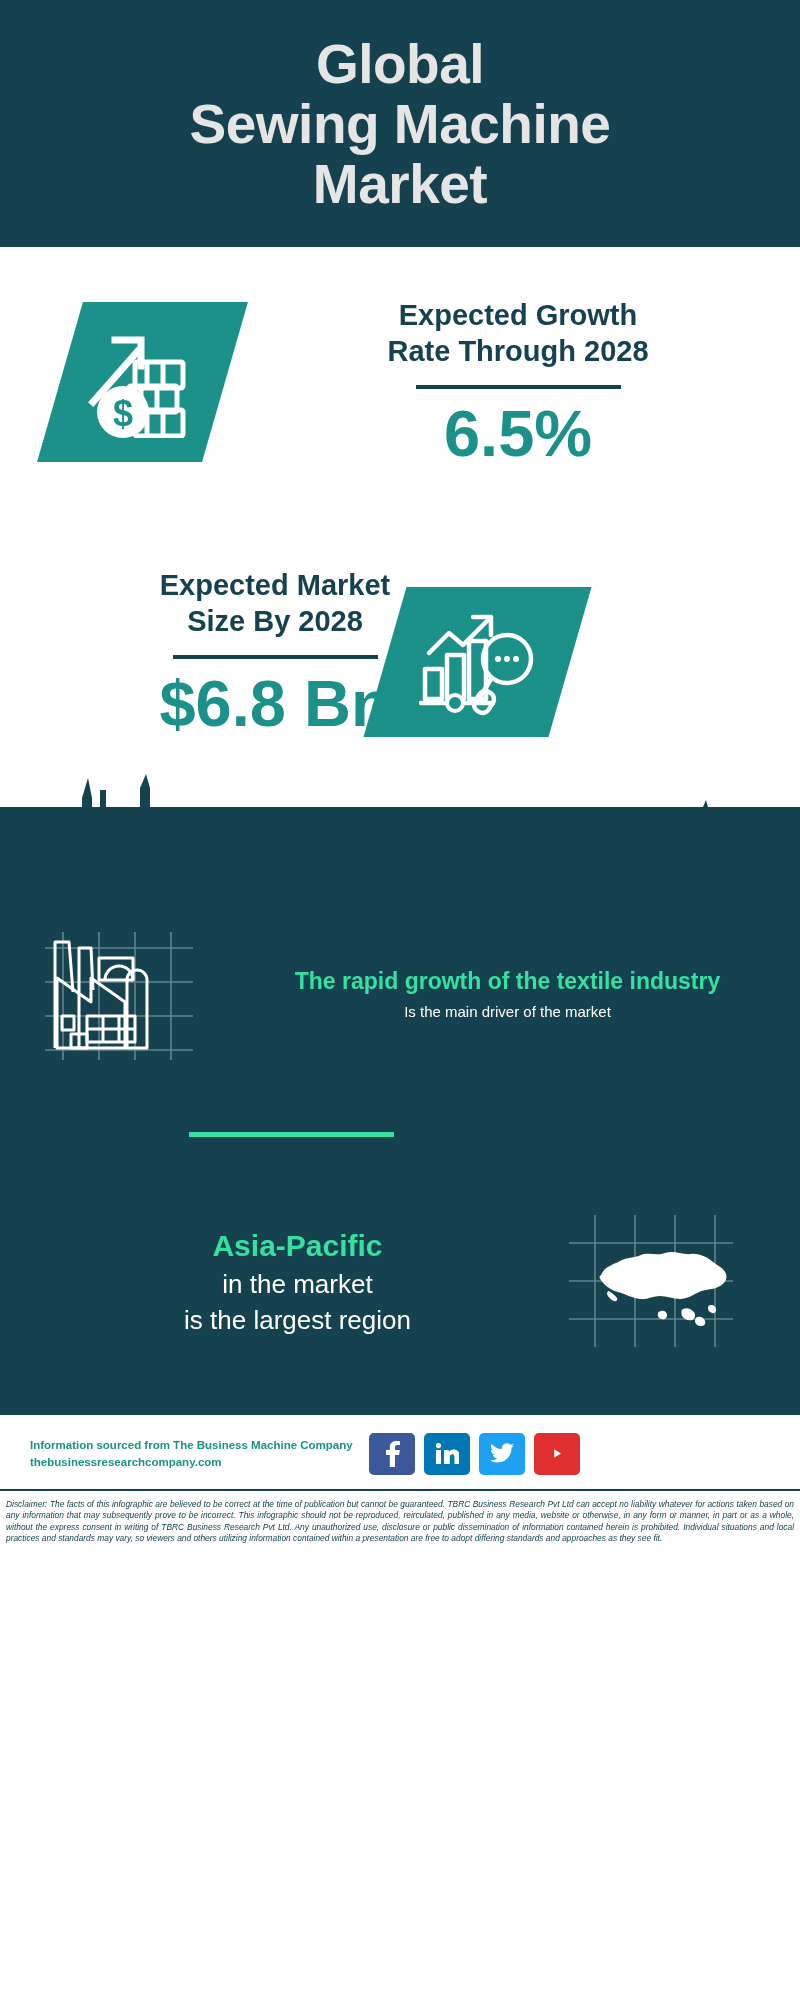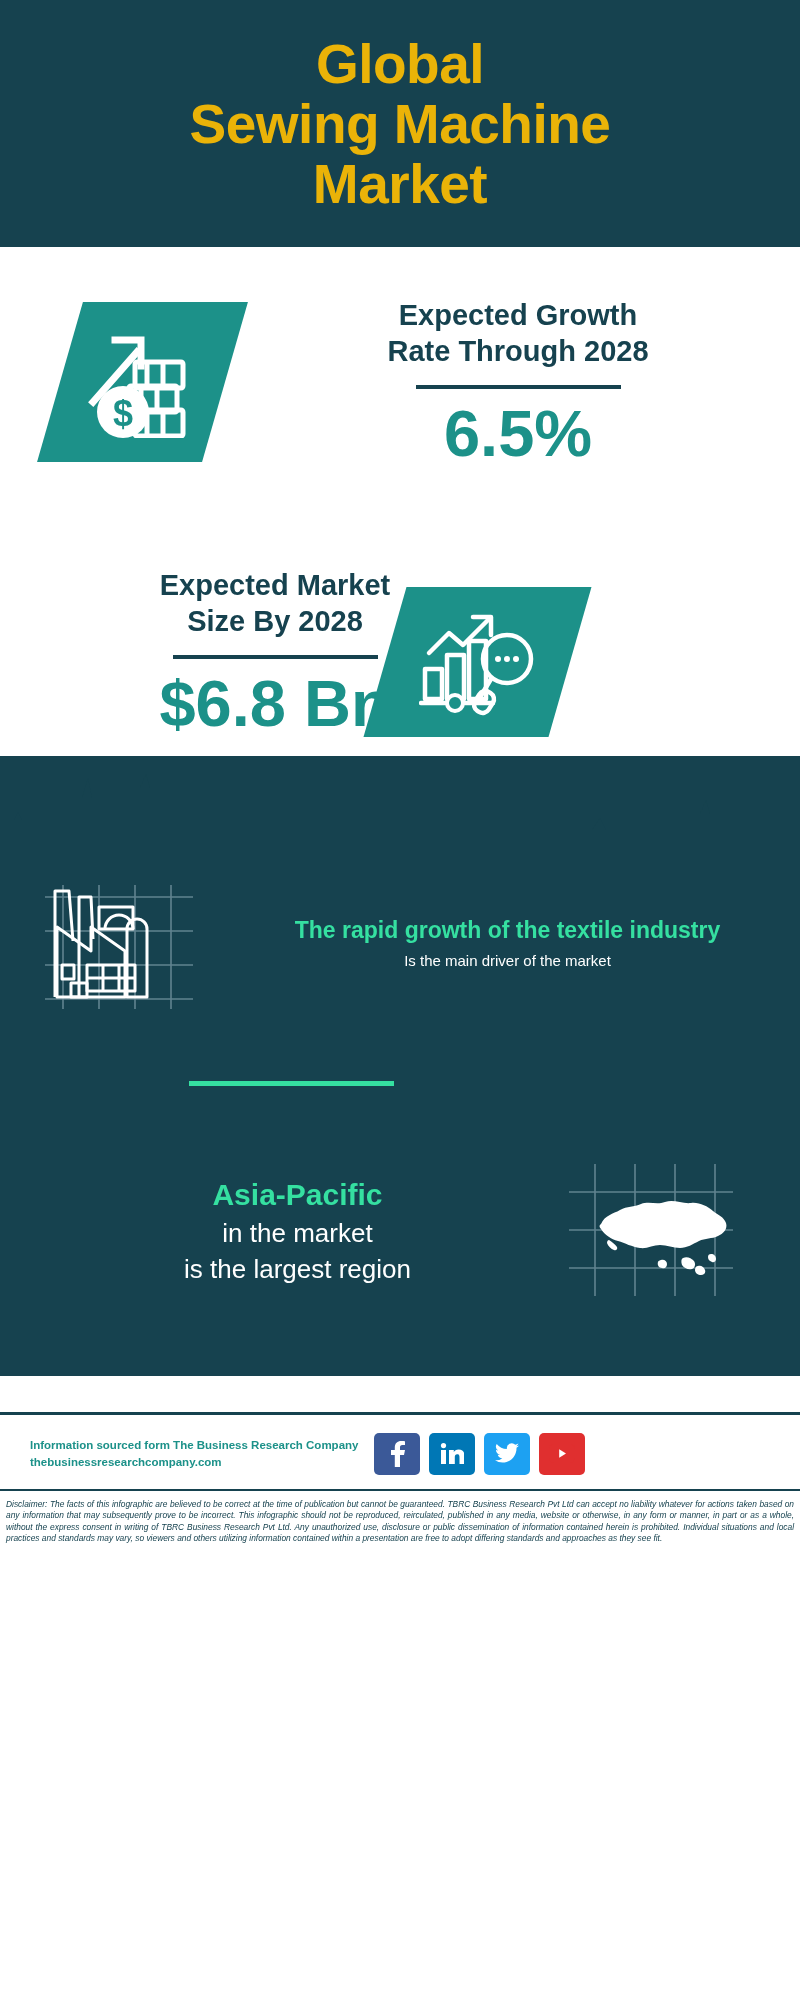--- a/index.html
+++ b/index.html
@@ -11,21 +11,21 @@
   }
   .page{position:relative;width:800px;height:2000px;background:#ffffff;}
 
   
   .header{
     position:absolute;left:0;top:0;width:800px;height:247px;
     background:#16424F;
     display:flex;flex-direction:column;align-items:center;justify-content:center;
   }
   .header-line{
-    color:#eab308;font-weight:bold;font-size:55px;line-height:60px;
+    color:#e5e5e5;font-weight:bold;font-size:55px;line-height:60px;
     letter-spacing:-0.5px;text-align:center;white-space:nowrap;
   }
 
   
   .white-area{position:absolute;left:0;top:247px;width:800px;height:545px;background:#ffffff;}
 
   .para{
     position:absolute;
     background:#1C9189;
     transform:skewX(-16deg);
@@ -53,21 +53,21 @@
   }
 
   
   .stat2-text{
     position:absolute;left:45px;top:320px;width:460px;text-align:center;
   }
   .stat2-icon{left:385px;top:340px;width:185px;height:150px;}
 
   
   .dark-section{
-    position:absolute;left:0;top:756px;width:800px;height:620px;
+    position:absolute;left:0;top:807px;width:800px;height:620px;
     background:#16424F;
   }
   .skyline{
     position:absolute;left:0;top:770px;width:800px;height:115px;
     overflow:hidden;
   }
 
   
   .driver-row{
     position:absolute;left:0;top:120px;width:800px;height:140px;
@@ -269,21 +269,21 @@
   </div>
 
   <div class="skyline">
     <svg width="800" height="115" viewBox="0 0 800 115" preserveAspectRatio="none">
       <path fill="#16424F" d="M0 115 L0 72 L8 72 L8 62 L14 62 L14 50 L18 42 L22 50 L22 62 L28 62 L28 72 L40 72 L40 58 L70 58 L70 72 L76 72 L76 50 L82 50 L82 28 L88 8 L92 28 L92 46 L100 46 L100 20 L106 20 L106 46 L118 46 L118 60 L124 60 L124 72 L132 72 L132 40 L140 40 L140 18 L146 4 L150 18 L150 40 L158 40 L158 62 L168 62 L168 74 L176 74 L176 56 L196 56 L196 70 L204 70 L204 60 L216 60 L216 76 L226 76 L226 64 L240 64 L240 78 L250 78 L250 68 L262 68 L262 80 L274 80 L274 62 L286 62 L286 48 L296 48 L296 62 L306 62 L306 84 L318 84 L318 76 L326 76 L326 88 L338 88 L338 72 L348 72 L348 86 L356 86 L356 78 L368 78 L368 90 L380 90 L380 80 L392 80 L392 92 L404 92 L404 84 L412 84 L412 94 L424 94 L424 86 L436 86 L436 96 L444 96 L444 82 L456 82 L456 94 L468 94 L468 88 L476 88 L476 78 L486 78 L486 92 L498 92 L498 84 L508 84 L508 96 L520 96 L520 88 L530 88 L530 76 L540 76 L540 90 L552 90 L552 82 L562 82 L562 94 L574 94 L574 86 L584 86 L584 74 L592 74 L592 60 L600 48 L606 60 L606 74 L616 74 L616 88 L626 88 L626 80 L636 80 L636 92 L646 92 L646 84 L656 84 L656 72 L664 72 L664 60 L672 60 L672 76 L682 76 L682 88 L692 88 L692 64 L700 64 L700 44 L706 30 L710 44 L710 64 L718 64 L718 78 L728 78 L728 70 L738 70 L738 56 L744 56 L744 44 L750 44 L750 60 L758 60 L758 76 L768 76 L768 66 L778 66 L778 80 L788 80 L788 72 L800 72 L800 115 Z"></path>
     </svg>
   </div>
 
   <div class="footer-bar">
     <div class="source-block">
-      <div class="source-line">Information sourced form The Business Research Company</div>
+      <div class="source-line">Information sourced from The Business Machine Company</div>
       <div class="source-line">thebusinessresearchcompany.com</div>
     </div>
     <div class="socials">
       <div class="soc" style="background:#3B5998">
         <svg width="22" height="26" viewBox="0 0 22 26">
             <path fill="#ffffff" d="M14 26V14h4l1-5h-5V6.4c0-1.4.4-2.4 2.4-2.4H19V.2C18.6.1 17 0 15.2 0 11.4 0 8.8 2.3 8.8 6.5V9H5v5h3.8v12H14z"></path>
           </svg>
       </div>
       <div class="soc" style="background:#0077B5">
         <svg width="24" height="22" viewBox="0 0 24 22">

